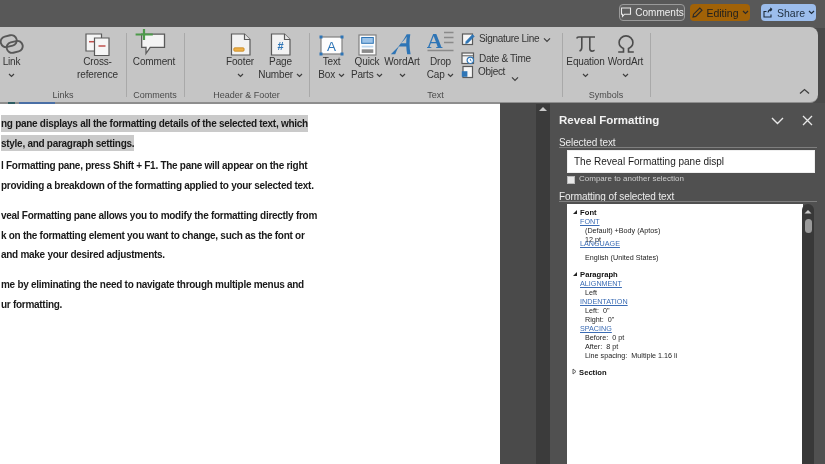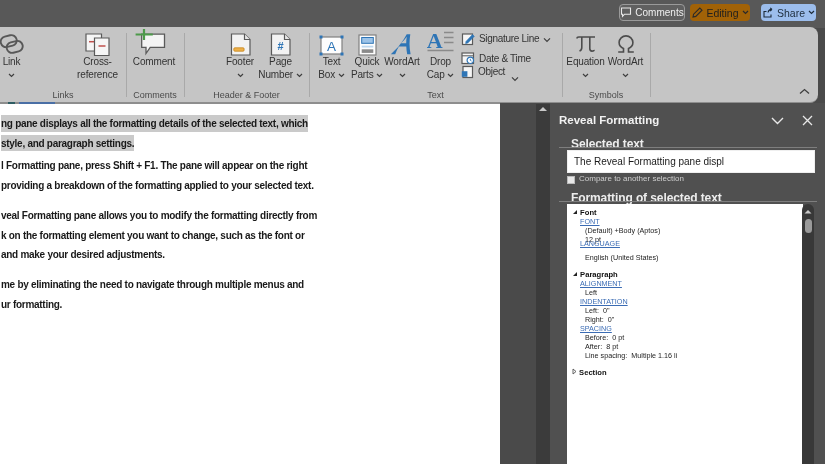--- a/index.html
+++ b/index.html
@@ -30,21 +30,21 @@
   #doc {position:absolute; left:0; top:1px; width:500px; height:360px; background:#fff; overflow:hidden;}
   #doc p {position:absolute; left:1px; width:520px; font-size:10px; line-height:19.5px; color:#191919;
           font-weight:700; letter-spacing:-0.28px; white-space:pre;}
   .hl {background:#cacaca; padding:2.6px 0;}
   #docsb {position:absolute; left:536px; top:1px; width:14px; height:360px; background:#3b3b3b;}
   #underline {position:absolute; left:0; top:-1px; height:2px; background:#8e8e8e; width:500px;}
 
   
   #panel {position:absolute; left:550px; top:0px; width:275px; height:430px; background:#505050; color:#efefef;}
   #panel .ptitle {position:absolute; left:9px; top:11px; font-size:11.5px; font-weight:700; color:#f2f2f2;}
-  .plabel {position:absolute; left:9px; font-size:12px; letter-spacing:-0.1px; font-weight:700; color:#ededed;margin-left:12px;}
+  .plabel {position:absolute; left:9px; font-size:10px; letter-spacing:-0.1px; font-weight:400; color:#ededed;}
   .pline {position:absolute; left:9px; right:8px; height:1px; background:#7e7e7e;}
   #seltext {position:absolute; left:17px; top:47px; width:248px; height:23px; background:#fff;
             border:1px solid #efefef; font-size:10px; color:#1a1a1a; line-height:21px; padding-left:6px;}
   #cmp {position:absolute; left:17px; top:73px; width:8px; height:8px; background:#e8e8e8; border:1px solid #bbb;}
   #cmplabel {position:absolute; left:29px; top:71px; font-size:8px; color:#cfcfcf;}
   #tree {position:absolute; left:17px; top:101px; width:236px; height:260px; background:#fff;
          font-size:7.2px; color:#1c1c1c;}
   #tree .r {position:absolute; left:0; width:100%; height:9px; line-height:9px; white-space:pre;}
   #tree .hd {font-weight:700; color:#111; font-size:7.6px;}
   #tree a {color:#3b6cb4; text-decoration:underline;}

